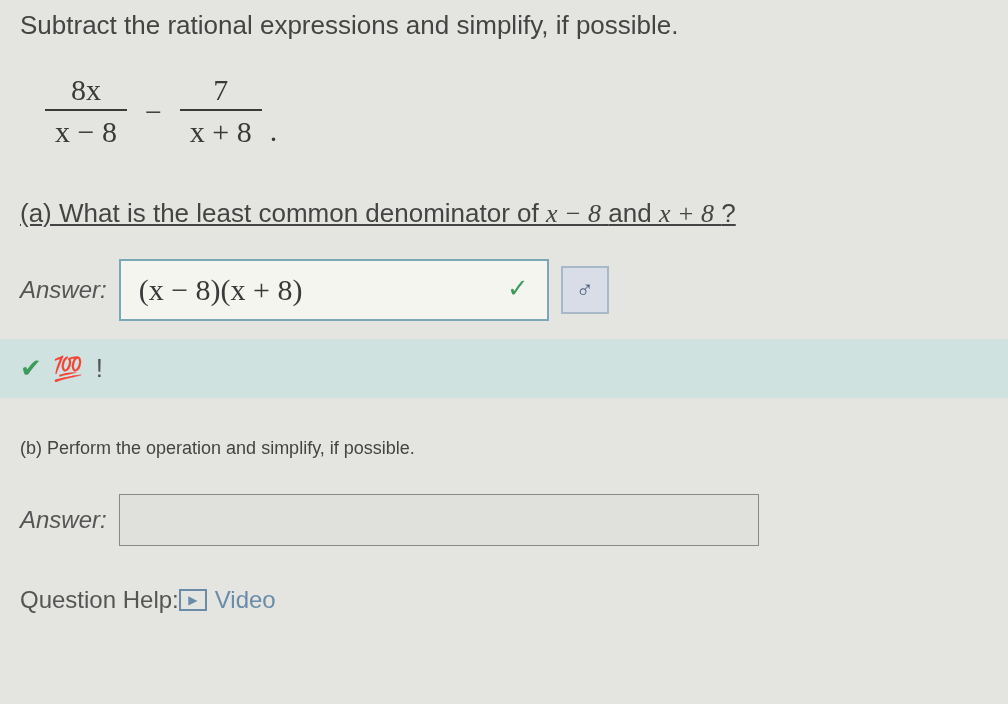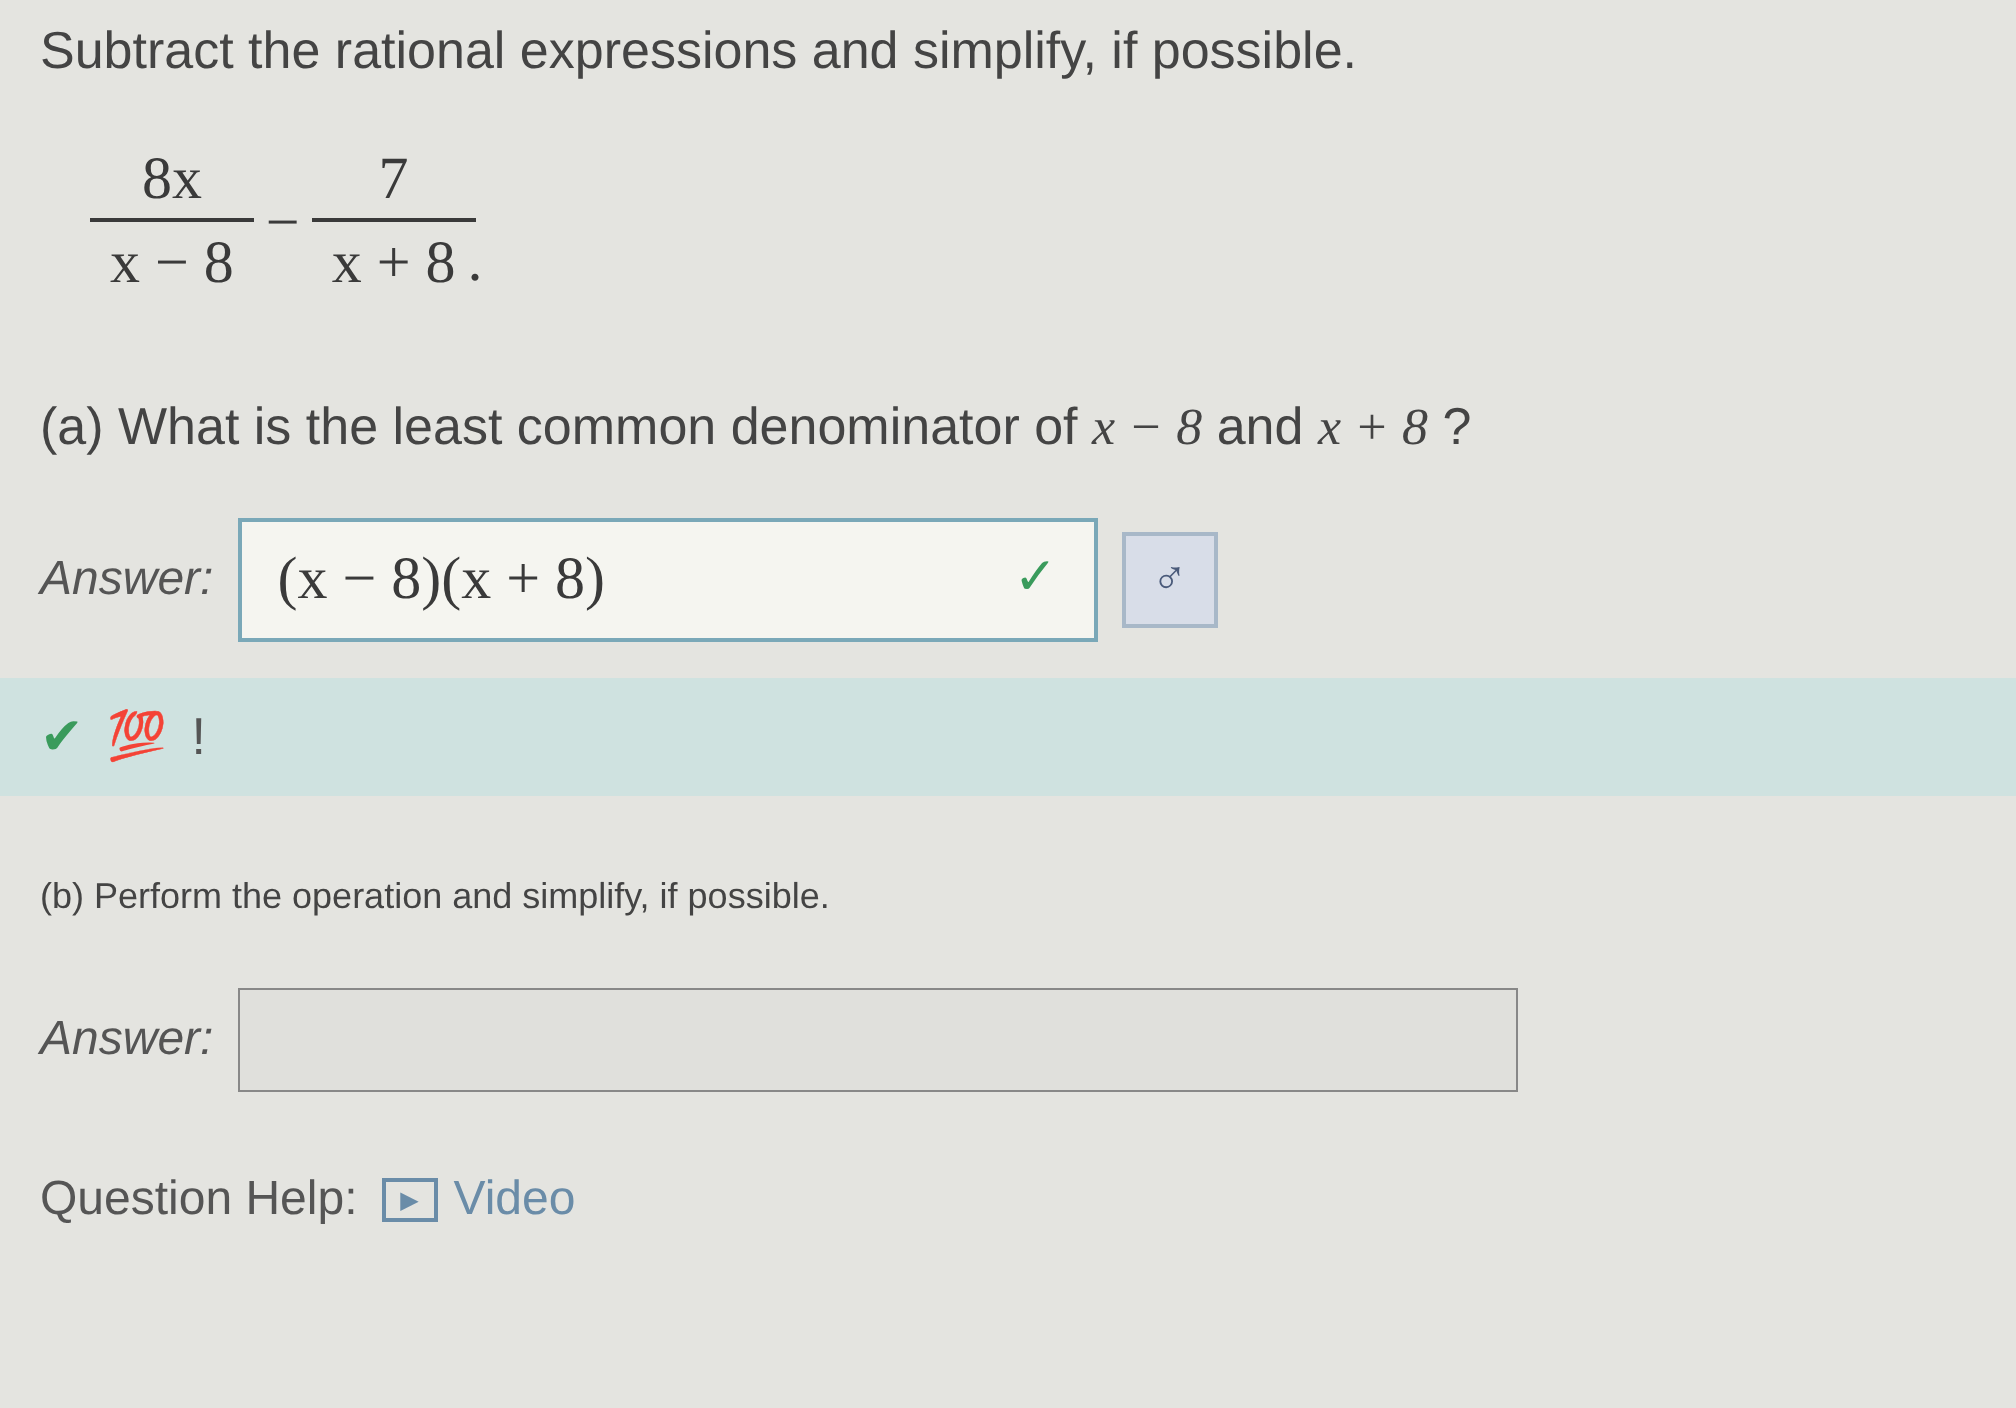--- a/index.html
+++ b/index.html
@@ -23,21 +23,21 @@
       font-weight: 500;
     }
     .expression {
       font-size: 30px;
       font-family: 'Times New Roman', serif;
       color: #3a3a3a;
       margin-left: 25px;
       margin-bottom: 45px;
       display: flex;
       align-items: center;
-      gap: 6px;
+      gap: 18px;
     }
     .fraction {
       display: inline-flex;
       flex-direction: column;
       align-items: center;
       vertical-align: middle;
     }
     .fraction .num {
       padding: 2px 10px;
     }
@@ -51,20 +51,21 @@
     .period {
       align-self: flex-end;
       margin-bottom: 5px;
       margin-left: -10px;
     }
     .part-a {
       font-size: 26px;
       color: #444;
       margin-bottom: 30px;
       font-family: Arial, sans-serif;
+      text-decoration: underline;
     }
     .part-a .math-inline {
       font-family: 'Times New Roman', serif;
       font-style: italic;
     }
     .answer-row {
       display: flex;
       align-items: center;
       gap: 12px;
       margin-bottom: 18px;
@@ -135,21 +136,20 @@
       padding: 18px;
       min-width: 640px;
       min-height: 52px;
       font-size: 24px;
     }
     .help-row {
       font-size: 24px;
       color: #555;
       display: flex;
       align-items: center;
-      gap: 12px;
     }
     .video-link {
       color: #6a8ca8;
       display: flex;
       align-items: center;
       gap: 8px;
     }
     .video-icon {
       border: 2px solid #6a8ca8;
       width: 28px;

